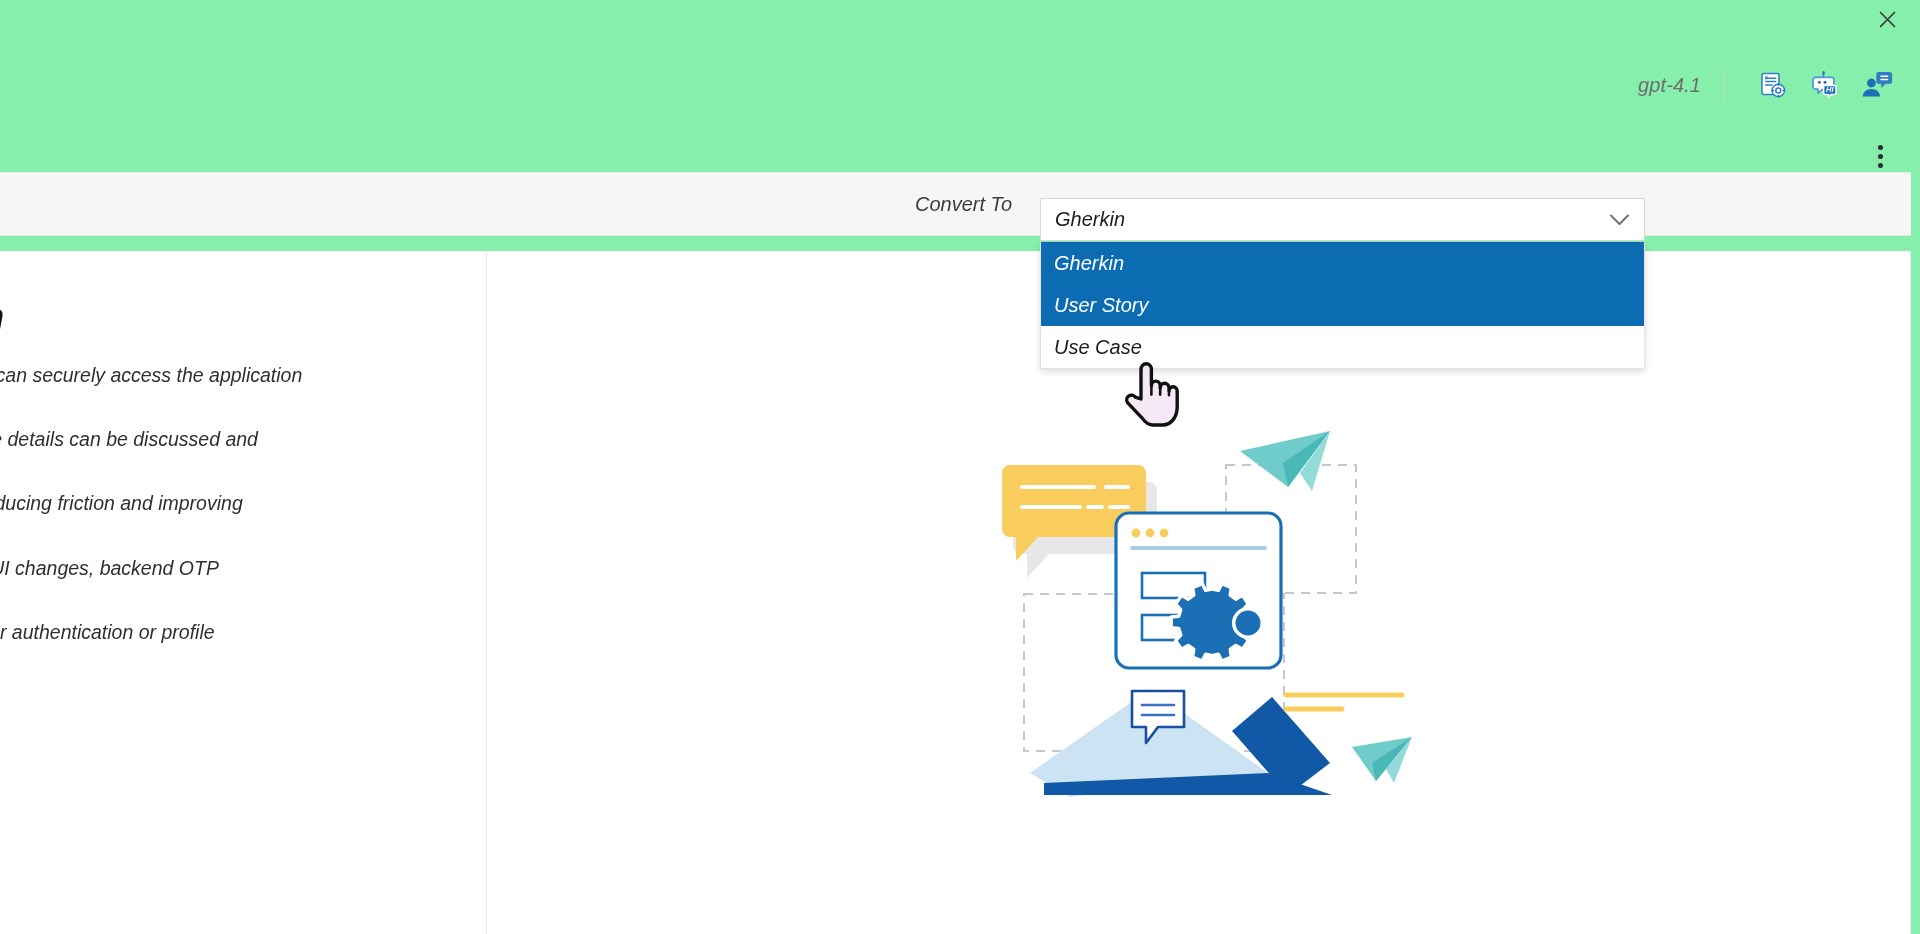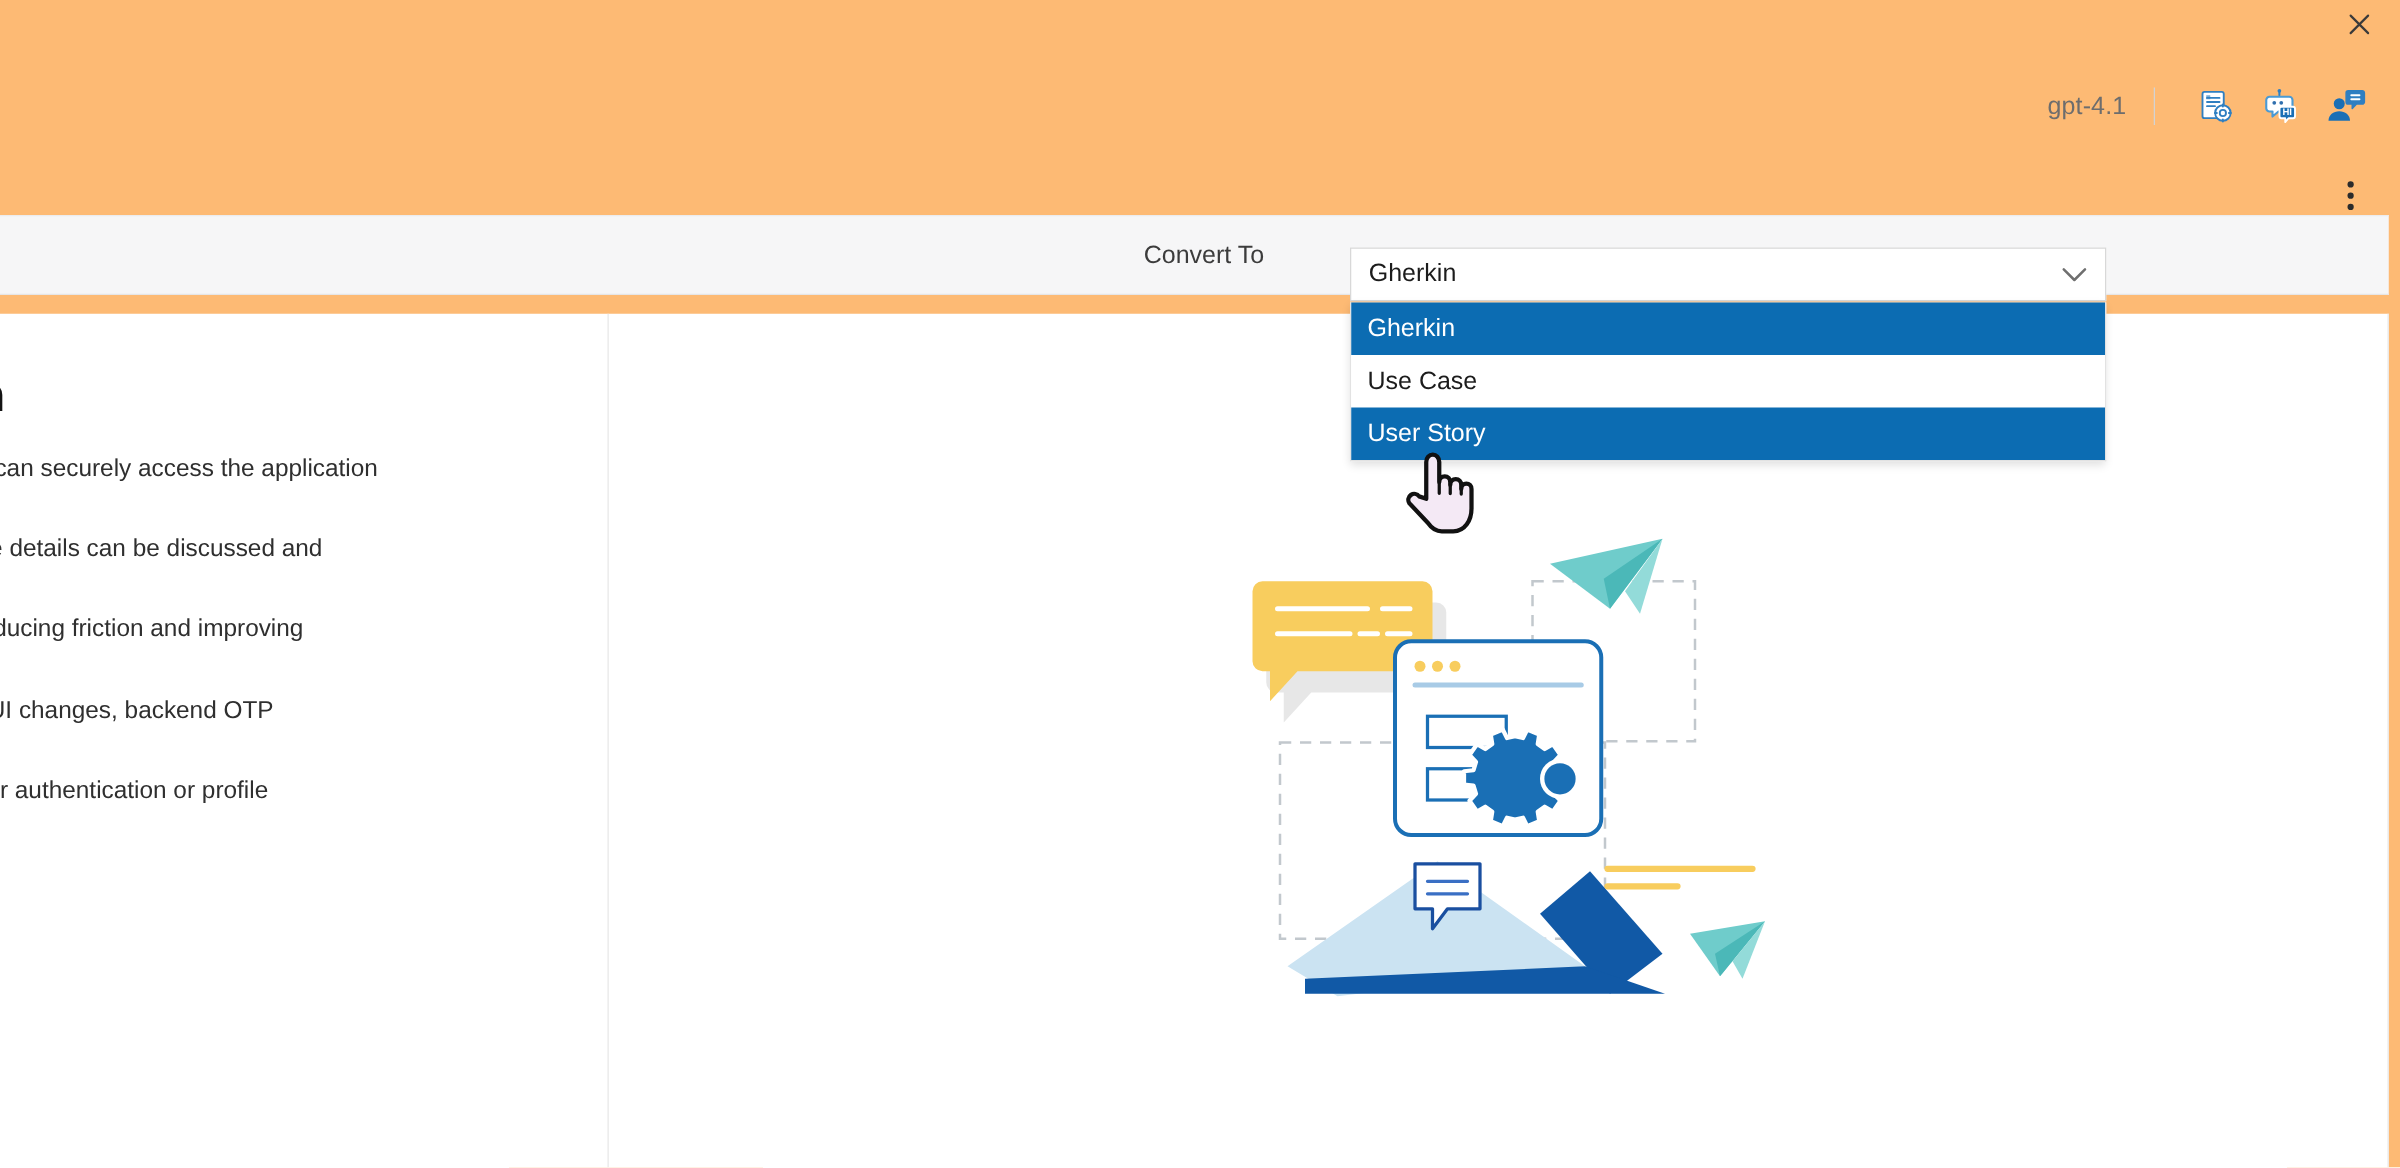--- a/index.html
+++ b/index.html
@@ -10,21 +10,22 @@
     overflow: hidden;
     background: #ffffff;
     font-family: "Liberation Sans", sans-serif;
     -webkit-font-smoothing: antialiased;
   }
 
   #app {
     position: relative;
     width: 1920px;
     height: 934px;
-    background: #fdba74;
+    background: #86efac;
+    font-style: italic;
   }
 
   
   .close-btn {
     position: absolute;
     top: 0px; right: 6px;
     width: 54px; height: 38px;
     display: flex; align-items: center; justify-content: center;
     cursor: pointer;
   }
@@ -95,21 +96,21 @@
     position: absolute;
     left: 915px;
     font-size: 20px;
     color: #3c3c3c;
     white-space: nowrap;
   }
 
   
   .select-wrap {
     position: absolute;
-    left: 1080px;
+    left: 1040px;
     top: 198px;
     width: 605px;
   }
   .select-box {
     position: relative;
     height: 43px;
     background: #ffffff;
     border: 1px solid #d8d8d8;
     display: flex;
     align-items: center;
@@ -298,25 +299,25 @@
         <svg width="21" height="13" viewBox="0 0 21 13" aria-hidden="true">
           <path d="M2 2 L10.5 10.5 L19 2" stroke="#6f6f6f" stroke-width="2" fill="none" stroke-linecap="round" stroke-linejoin="round"></path>
         </svg>
       </span>
     </div>
 
     <div class="dropdown">
       <div class="dd-option sel">
         <span>Gherkin</span>
       </div>
+      <div class="dd-option hov">
+        <span>User Story</span>
+      </div>
       <div class="dd-option">
         <span>Use Case</span>
-      </div>
-      <div class="dd-option hov">
-        <span>User Story</span>
       </div>
     </div>
   </div>
 
   <div class="cursor">
     <svg width="62" height="76" viewBox="0 0 62 76" aria-hidden="true">
       <path d="M19 44 V14.5c0-3.3 2.3-5.8 5.2-5.8s5.2 2.5 5.2 5.8v16.2
                c0-2.6 1.9-4.6 4.4-4.6s4.4 2 4.4 4.6v2.2
                c0-2.6 1.9-4.6 4.4-4.6s4.4 2 4.4 4.6v3.2
                c0-2.4 1.8-4.3 4.1-4.3s4.1 1.9 4.1 4.3v15.6

